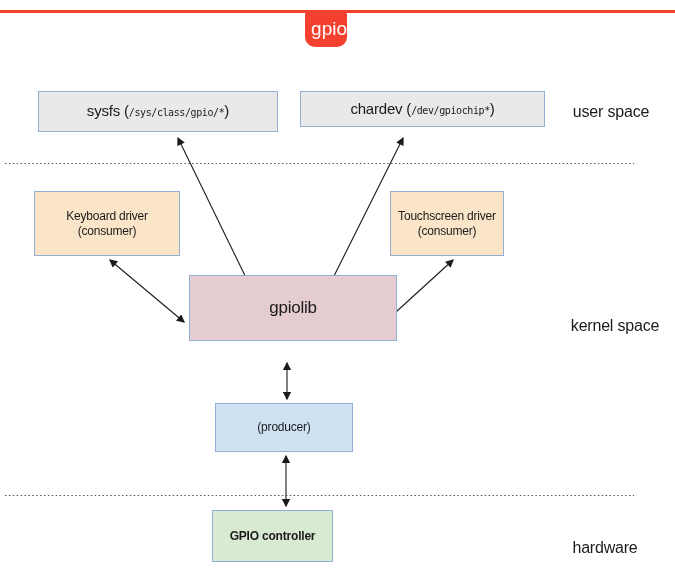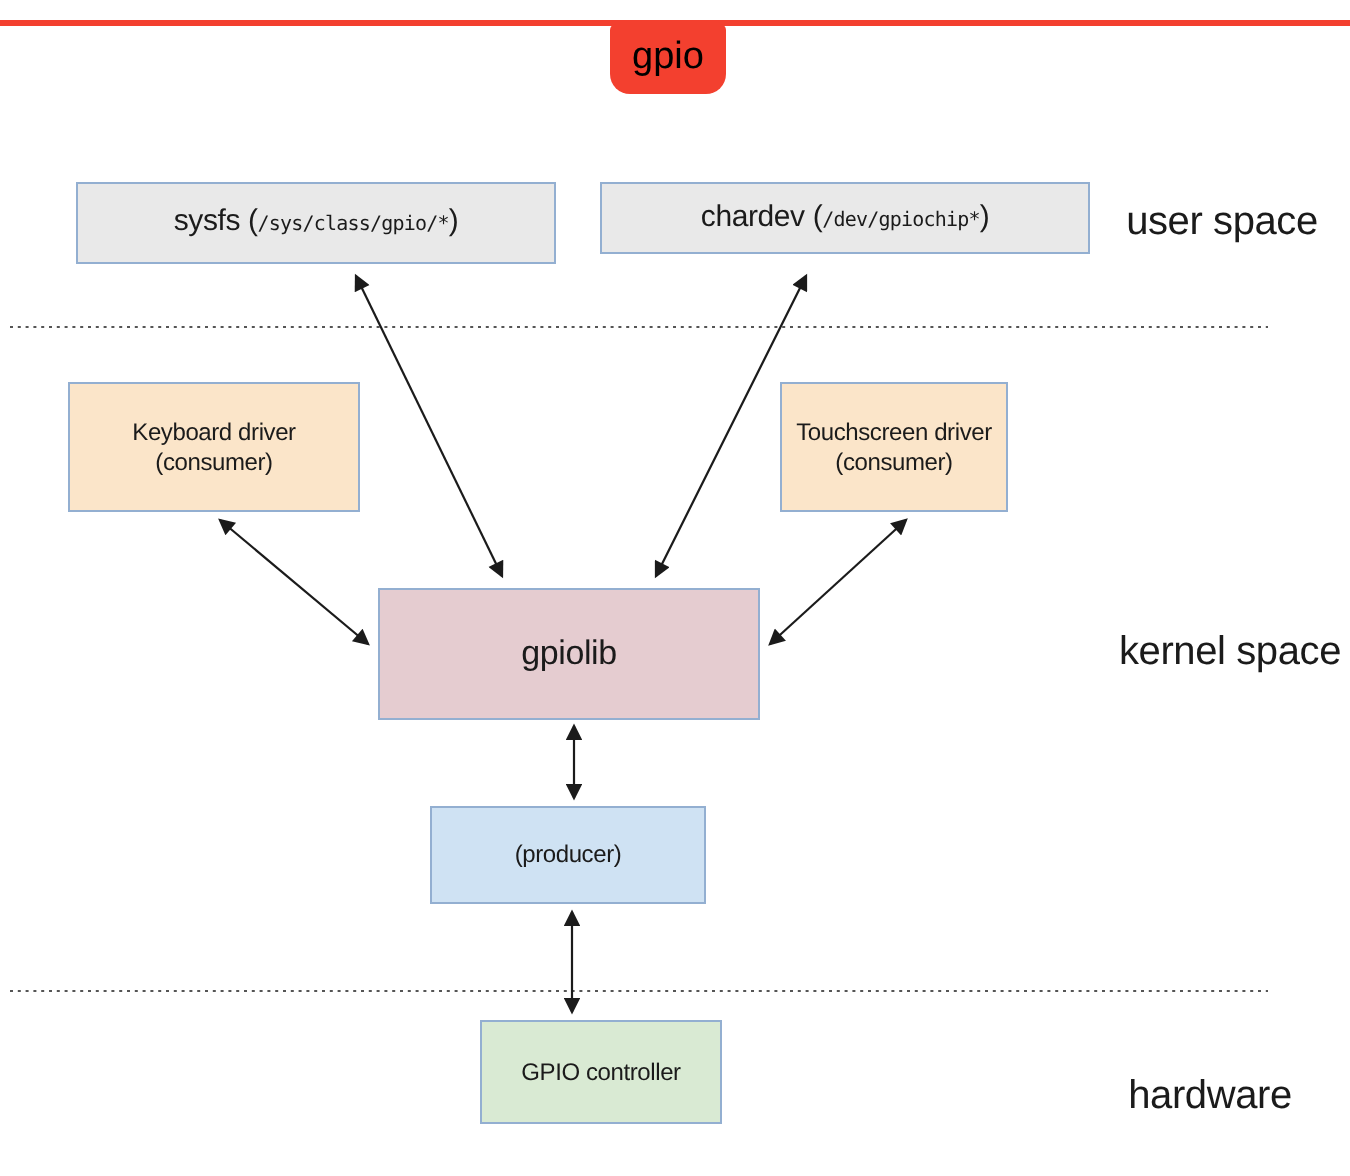--- a/index.html
+++ b/index.html
@@ -19,27 +19,27 @@
   
   .top-line {
     position: absolute;
     left: 0; top: 10px;
     width: 675px; height: 3px;
     background: var(--accent, #f3402f);
   }
   .tag {
     position: absolute;
     left: 305px; top: 12px;
-    width: 58px; height: 35px;
+    width: 42px; height: 35px;
     background: var(--accent, #f3402f);
     border-radius: 3px 3px 10px 10px;
     display: flex;
     align-items: center;
-    justify-content: center;
-    color: #000000;
+    justify-content: flex-end;
+    color: #ffffff;
     font-size: 19px;
     padding-bottom: 2px;
     box-sizing: border-box;
   }
   
   .node {
     position: absolute;
     box-sizing: border-box;
     border: 1.5px solid var(--box-border, #93afd1);
     display: flex;
@@ -53,30 +53,30 @@
   }
   .node .mono {
     font-family: "DejaVu Sans Mono", monospace;
     font-size: 10px;
     letter-spacing: -0.4px;
   }
   .box-sysfs     { left: 38px;  top: 91px;  width: 240px; height: 41px; background: var(--gray-fill, #e9e9e9); font-size: 15px; }
   .box-chardev   { left: 300px; top: 91px;  width: 245px; height: 36px; background: var(--gray-fill, #e9e9e9); font-size: 15px; }
   .box-keyboard  { left: 34px;  top: 191px; width: 146px; height: 65px; background: var(--tan-fill, #fbe5c9); }
   .box-touch     { left: 390px; top: 191px; width: 114px; height: 65px; background: var(--tan-fill, #fbe5c9); }
-  .box-gpiolib   { left: 189px; top: 294px; width: 191px; height: 66px; background: var(--pink-fill, #e5ccd0); font-size: 17px; }
+  .box-gpiolib   { left: 189px; top: 275px; width: 208px; height: 66px; background: var(--pink-fill, #e5ccd0); font-size: 17px; }
   .box-chip      { left: 215px; top: 403px; width: 138px; height: 49px; background: var(--blue-fill, #cfe2f3); }
-  .box-ctrl      { left: 240px; top: 510px; width: 121px; height: 52px; background: var(--green-fill, #d9ead3); }
+  .box-ctrl      { left: 212px; top: 510px; width: 121px; height: 52px; background: var(--green-fill, #d9ead3); font-weight: bold; }
   
   .layer-label {
     position: absolute;
     display: flex;
     align-items: center;
     justify-content: center;
-    font-size: 20px;
+    font-size: 16px;
     letter-spacing: -0.2px;
   }
   .label-user   { left: 555px; top: 91px;  width: 112px; height: 41px; }
   .label-kernel { left: 555px; top: 293px; width: 120px; height: 66px; }
   .label-hw     { left: 555px; top: 522px; width: 100px; height: 52px; }
   
   svg.connectors {
     position: absolute;
     left: 0; top: 0;
     width: 675px; height: 588px;

